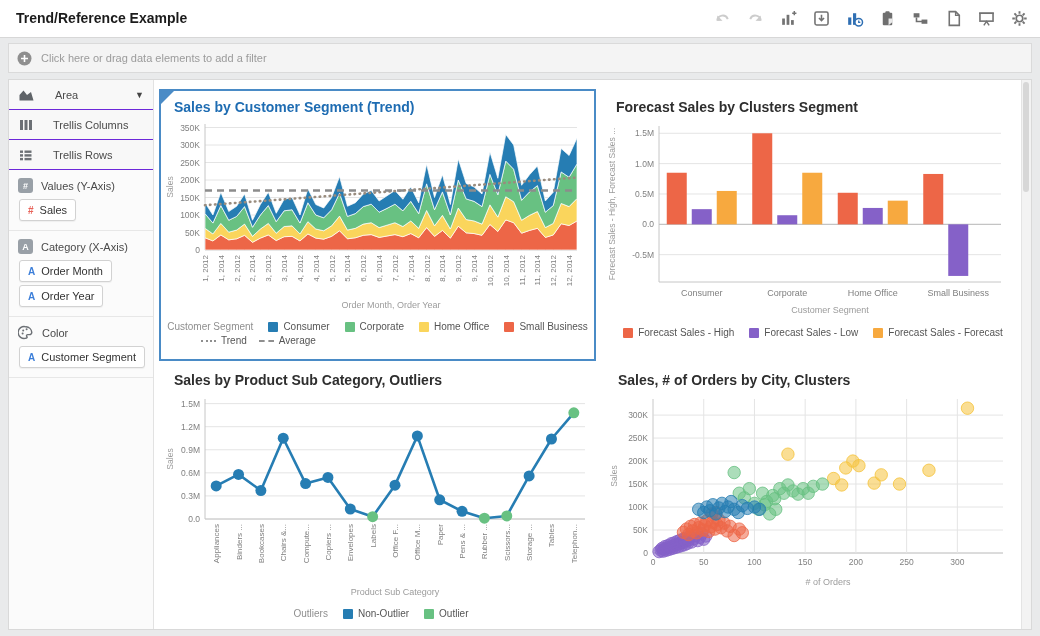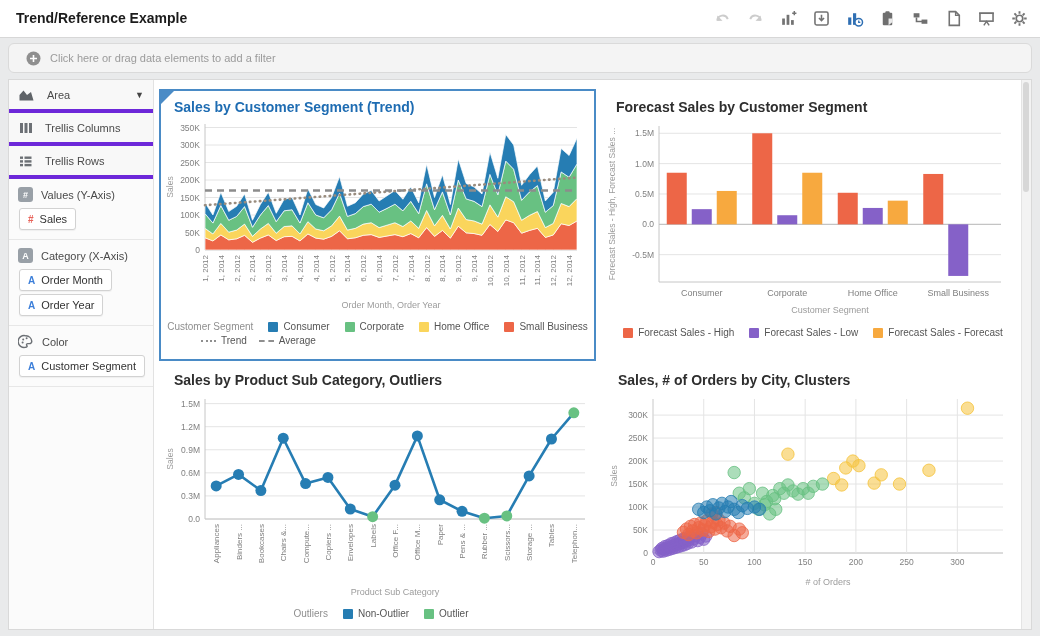--- a/index.html
+++ b/index.html
@@ -8,29 +8,29 @@
 
   
   .header{position:absolute;top:0;left:0;right:0;height:37px;background:#fff;border-bottom:1px solid #d7d7d7}
   .page-title{position:absolute;left:16px;top:10px;font-size:14px;font-weight:bold;color:#1b1b1b}
   .toolbar{position:absolute;right:10px;top:7px;display:flex;gap:11px;align-items:center}
   .tool{width:22px;height:22px;display:flex;align-items:center;justify-content:center;cursor:pointer}
   .tool svg{display:block}
 
   
   .filter-bar{position:absolute;left:8px;right:8px;top:43px;height:28px;background:#f4f4f4;
-              border:1px solid #dadada;border-radius:6px;display:flex;align-items:center;
-              padding-left:17px;gap:9px;cursor:pointer}
+              border:1px solid #dadada;border-radius:0;display:flex;align-items:center;
+              padding-left:8px;gap:9px;cursor:pointer}
   .filter-text{font-size:11px;color:#9b9b9b}
 
   
   .workspace{position:absolute;left:8px;right:8px;top:79px;bottom:6px;background:#fff;border:1px solid #d9d9d9}
   .sidebar{position:absolute;left:0;top:0;bottom:0;width:144px;background:#fbfbfb;border-right:1px solid #e2e2e2}
-  .srow{display:flex;align-items:center;height:29px;padding:0 9px;border-bottom:4px solid #6d28d9;
-        font-size:11px;color:#4a4a4a;gap:12px;cursor:pointer;background:#f8f8f8}
+  .srow{display:flex;align-items:center;height:29px;padding:0 9px;border-bottom:1px solid #6d28d9;
+        font-size:11px;color:#4a4a4a;gap:20px;cursor:pointer;background:#f8f8f8}
   .srow .caret{margin-left:auto;font-size:9px;color:#444}
   .section{padding:8px 8px 9px 9px;border-bottom:1px solid #e7e7e7}
   .section-h{display:flex;gap:8px;align-items:center;font-size:11px;color:#4a4a4a;margin-bottom:6px}
   .badge{width:15px;height:15px;border-radius:3px;background:#99a0a7;color:#fff;font-size:9px;font-weight:bold;
          display:flex;align-items:center;justify-content:center;flex:0 0 auto}
   .pill{display:flex;align-items:center;gap:6px;background:#fff;border:1px solid #d2d2d2;border-radius:3px;
         height:20px;padding:0 8px;font-size:11px;color:#333;margin:3px 0 0 1px;width:fit-content;
         box-shadow:0 1px 1px rgba(0,0,0,.05);cursor:pointer}
   .pill .picon{font-size:10px;font-weight:bold}
   .picon.measure{color:#e8635a}.picon.attr{color:#3d7fd9}
@@ -276,21 +276,21 @@
           <span class="lg-item"><span class="sw" style="background: rgb(250, 213, 92);"></span>Home Office</span>
           <span class="lg-item"><span class="sw" style="background: rgb(237, 102, 71);"></span>Small Business</span>
         </div>
       <div class="legend left" id="legend2-0">
           <span class="lg-item"><span class="sym dotted"></span>Trend</span>
           <span class="lg-item"><span class="sym dashed"></span>Average</span>
         </div>
     </div>
 
     <div class="card" style="left:450px;top:11px;width:420px;height:262px;">
-      <div class="card-title">Forecast Sales by Customer Segment</div>
+      <div class="card-title">Forecast Sales by Clusters Segment</div>
       <svg width="414" height="202">
           <line x1="56" x2="398" y1="136.68482490272373" y2="136.68482490272373" stroke="#e4e4e4" stroke-width="1"></line>
           <text x="51" y="139.68482490272373" font-size="8.5" fill="#808080" text-anchor="end" font-family="Liberation Sans, sans-serif">-0.5M</text>
           <line x1="56" x2="398" y1="106.33463035019454" y2="106.33463035019454" stroke="#e4e4e4" stroke-width="1"></line>
           <text x="51" y="109.33463035019454" font-size="8.5" fill="#808080" text-anchor="end" font-family="Liberation Sans, sans-serif">0.0</text>
           <line x1="56" x2="398" y1="75.98443579766538" y2="75.98443579766538" stroke="#e4e4e4" stroke-width="1"></line>
           <text x="51" y="78.98443579766538" font-size="8.5" fill="#808080" text-anchor="end" font-family="Liberation Sans, sans-serif">0.5M</text>
           <line x1="56" x2="398" y1="45.63424124513621" y2="45.63424124513621" stroke="#e4e4e4" stroke-width="1"></line>
           <text x="51" y="48.63424124513621" font-size="8.5" fill="#808080" text-anchor="end" font-family="Liberation Sans, sans-serif">1.0M</text>
           <line x1="56" x2="398" y1="15.284046692607014" y2="15.284046692607014" stroke="#e4e4e4" stroke-width="1"></line>

